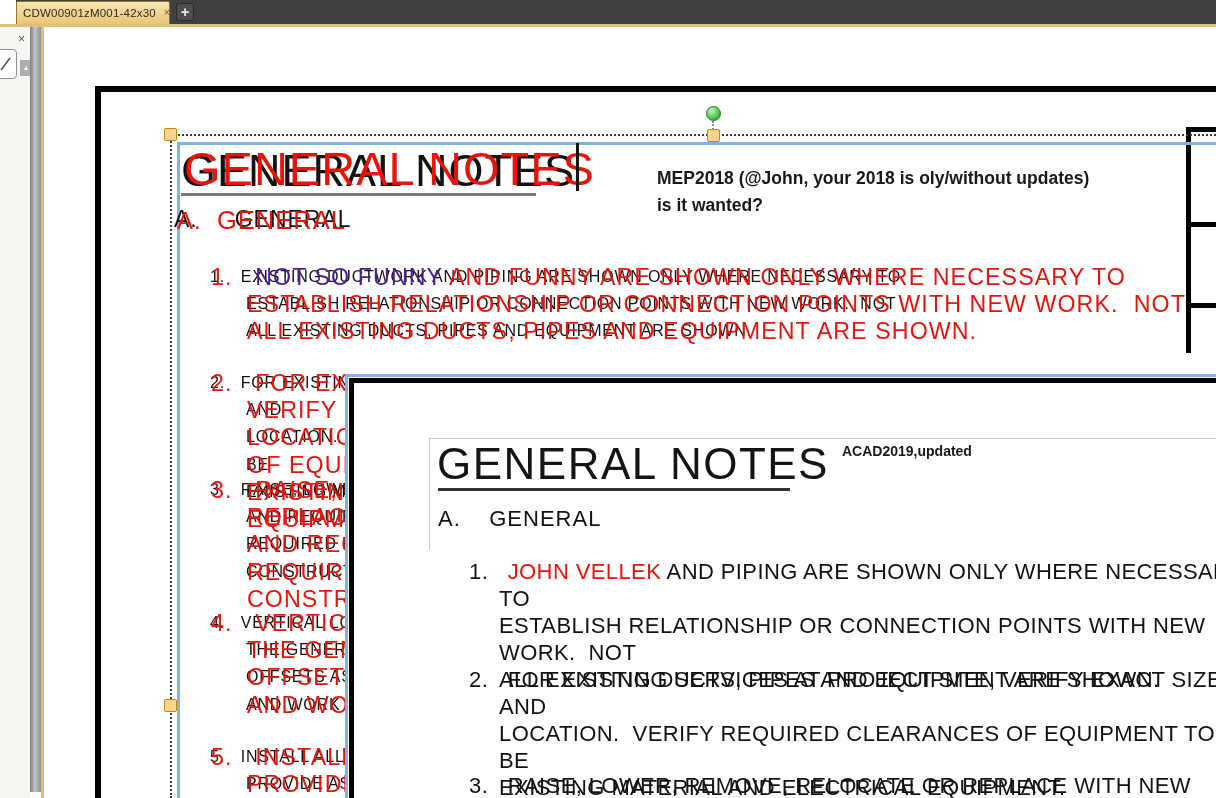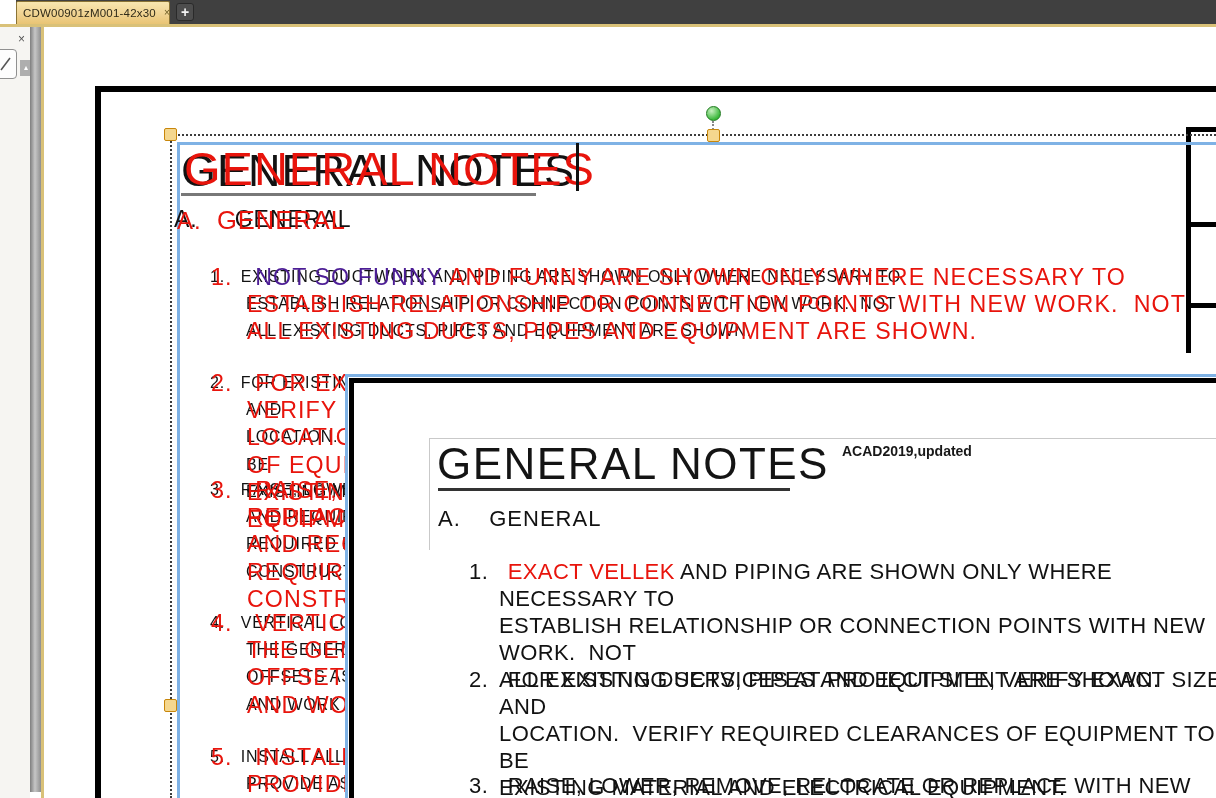--- a/index.html
+++ b/index.html
@@ -123,20 +123,21 @@
 
   <div class="cad t-black" style="left:181px; top:145px;">GENERAL NOTES</div>
   <div class="cad t-red" style="left:184px; top:141px;">GENERAL NOTES</div>
   <div class="cursor"></div>
   <div class="title-rule"></div>
 
   <div class="cad sec-black" style="left:174px; top:206px;">A.     GENERAL</div>
   <div class="cad sec-red" style="left:177px; top:207px; font-size:24px;">A.</div>
   <div class="cad sec-red" style="left:217px; top:206px; font-size:25.5px;">GENERAL</div>
 
+  <div class="mep-note"><span>MEP2018 (@John, your 2018 is oly/without updates)</span><br><span>is it wanted?</span></div>
 
   <div class="note" style="left:210px; top:263px; width:980px;">1.   EXISTING DUCTWORK AND PIPING ARE SHOWN ONLY WHERE NECESSARY TO
 ESTABLISH RELATIONSHIP OR CONNECTION POINTS WITH NEW WORK.  NOT
 ALL EXISTING DUCTS, PIPES AND EQUIPMENT ARE SHOWN.</div>
   <div class="note" style="left:210px; top:369px; width:600px;">2.   FOR EXISTING SERVICES AT PROJECT SITE, VERIFY EXACT SIZE AND
 LOCATION.  VERIFY REQUIRED CLEARANCES OF EQUIPMENT TO BE
 EXISTING MATERIAL AND ELECTRICAL EQUIPMENT.</div>
   <div class="note" style="left:210px; top:476px; width:600px;">3.   RAISE, LOWER, REMOVE, RELOCATE OR REPLACE WITH NEW
 AND REQUIRED WORK
 REQUIRED FOR NEW WORK
@@ -166,21 +167,21 @@
 PROVIDE AS REQUIRED.</div>
 
   <div class="inset">
     <div class="inset-inner">
       <div class="gray-box-top"></div>
       <div class="gray-box-left"></div>
       <div class="inset-title">GENERAL NOTES</div>
       <div class="inset-rule"></div>
       <div class="inset-acad">ACAD2019,updated</div>
       <div class="inset-sec">A.    GENERAL</div>
-      <div class="inset-note" style="left:115px; top:175px; width:780px;"><span>1.   </span><span class="hl-red">EXACT VELLEK</span><span> AND PIPING ARE SHOWN ONLY WHERE NECESSARY TO
+      <div class="inset-note" style="left:115px; top:175px; width:780px;"><span>1.   </span><span class="hl-red">JOHN VELLEK</span><span> AND PIPING ARE SHOWN ONLY WHERE NECESSARY TO
 ESTABLISH RELATIONSHIP OR CONNECTION POINTS WITH NEW WORK.  NOT
 ALL EXISTING DUCTS, PIPES AND EQUIPMENT ARE SHOWN.</span></div>
       <div class="inset-note" style="left:115px; top:283px; width:780px;">2.   FOR EXISTING SERVICES AT PROJECT SITE, VERIFY EXACT SIZE AND
 LOCATION.  VERIFY REQUIRED CLEARANCES OF EQUIPMENT TO BE
 EXISTING MATERIAL AND ELECTRICAL EQUIPMENT.</div>
       <div class="inset-note" style="left:115px; top:389px; width:780px;">3.   RAISE, LOWER, REMOVE, RELOCATE OR REPLACE WITH NEW</div>
     </div>
   </div>
 
 </div>

